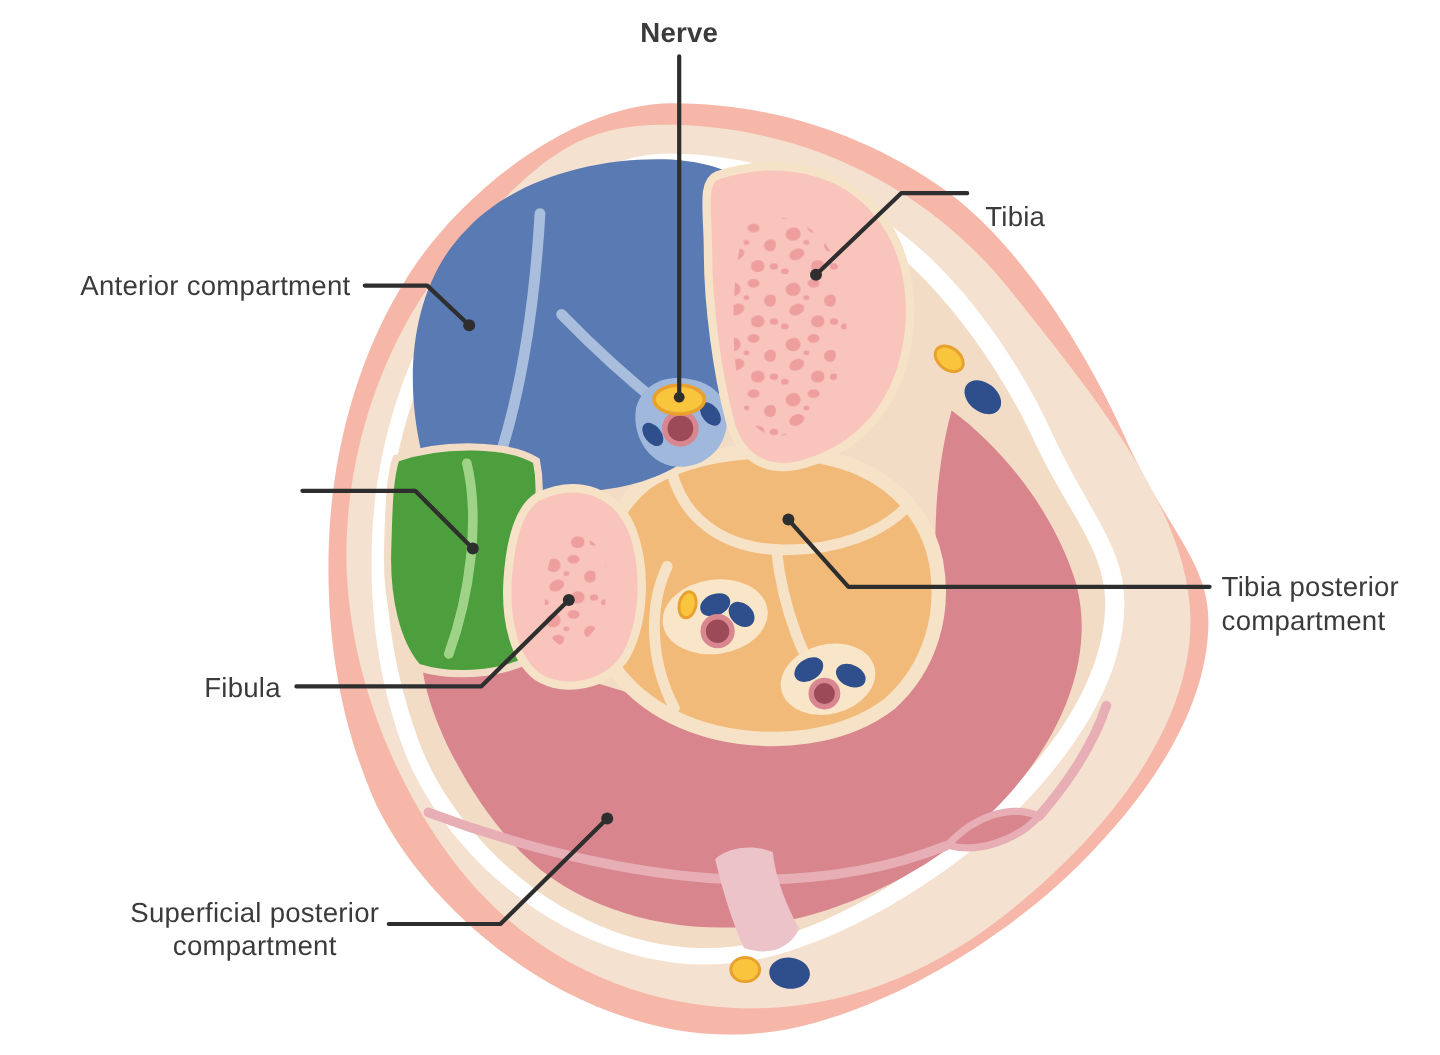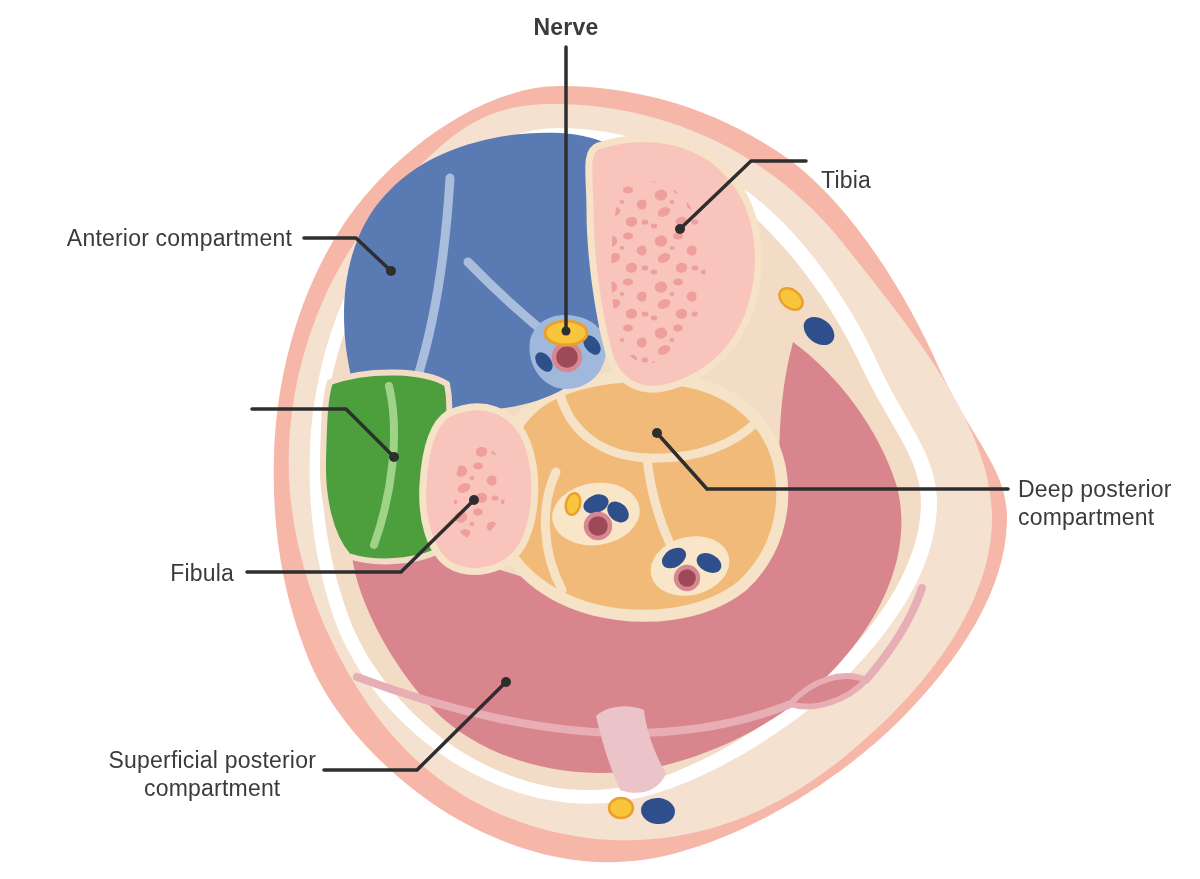--- a/index.html
+++ b/index.html
@@ -171,21 +171,21 @@
       <circle cx="657" cy="433" r="5"></circle>
       <circle cx="506" cy="682" r="5"></circle>
     </g>
   </svg>
 
   <div class="label" id="label-nerve">Nerve</div>
   <div class="label" id="label-tibia">Tibia</div>
   <div class="label" id="label-anterior">Anterior compartment</div>
   <div class="label" id="label-fibula">Fibula</div>
   <div class="label" id="label-deep">
-    <div>Deep posterior</div>
+    <div>Tibia posterior</div>
     <div>compartment</div>
   </div>
   <div class="label" id="label-superficial">
     <div>Superficial posterior</div>
     <div>compartment</div>
   </div>
 
 </div>
 
 </body></html>

